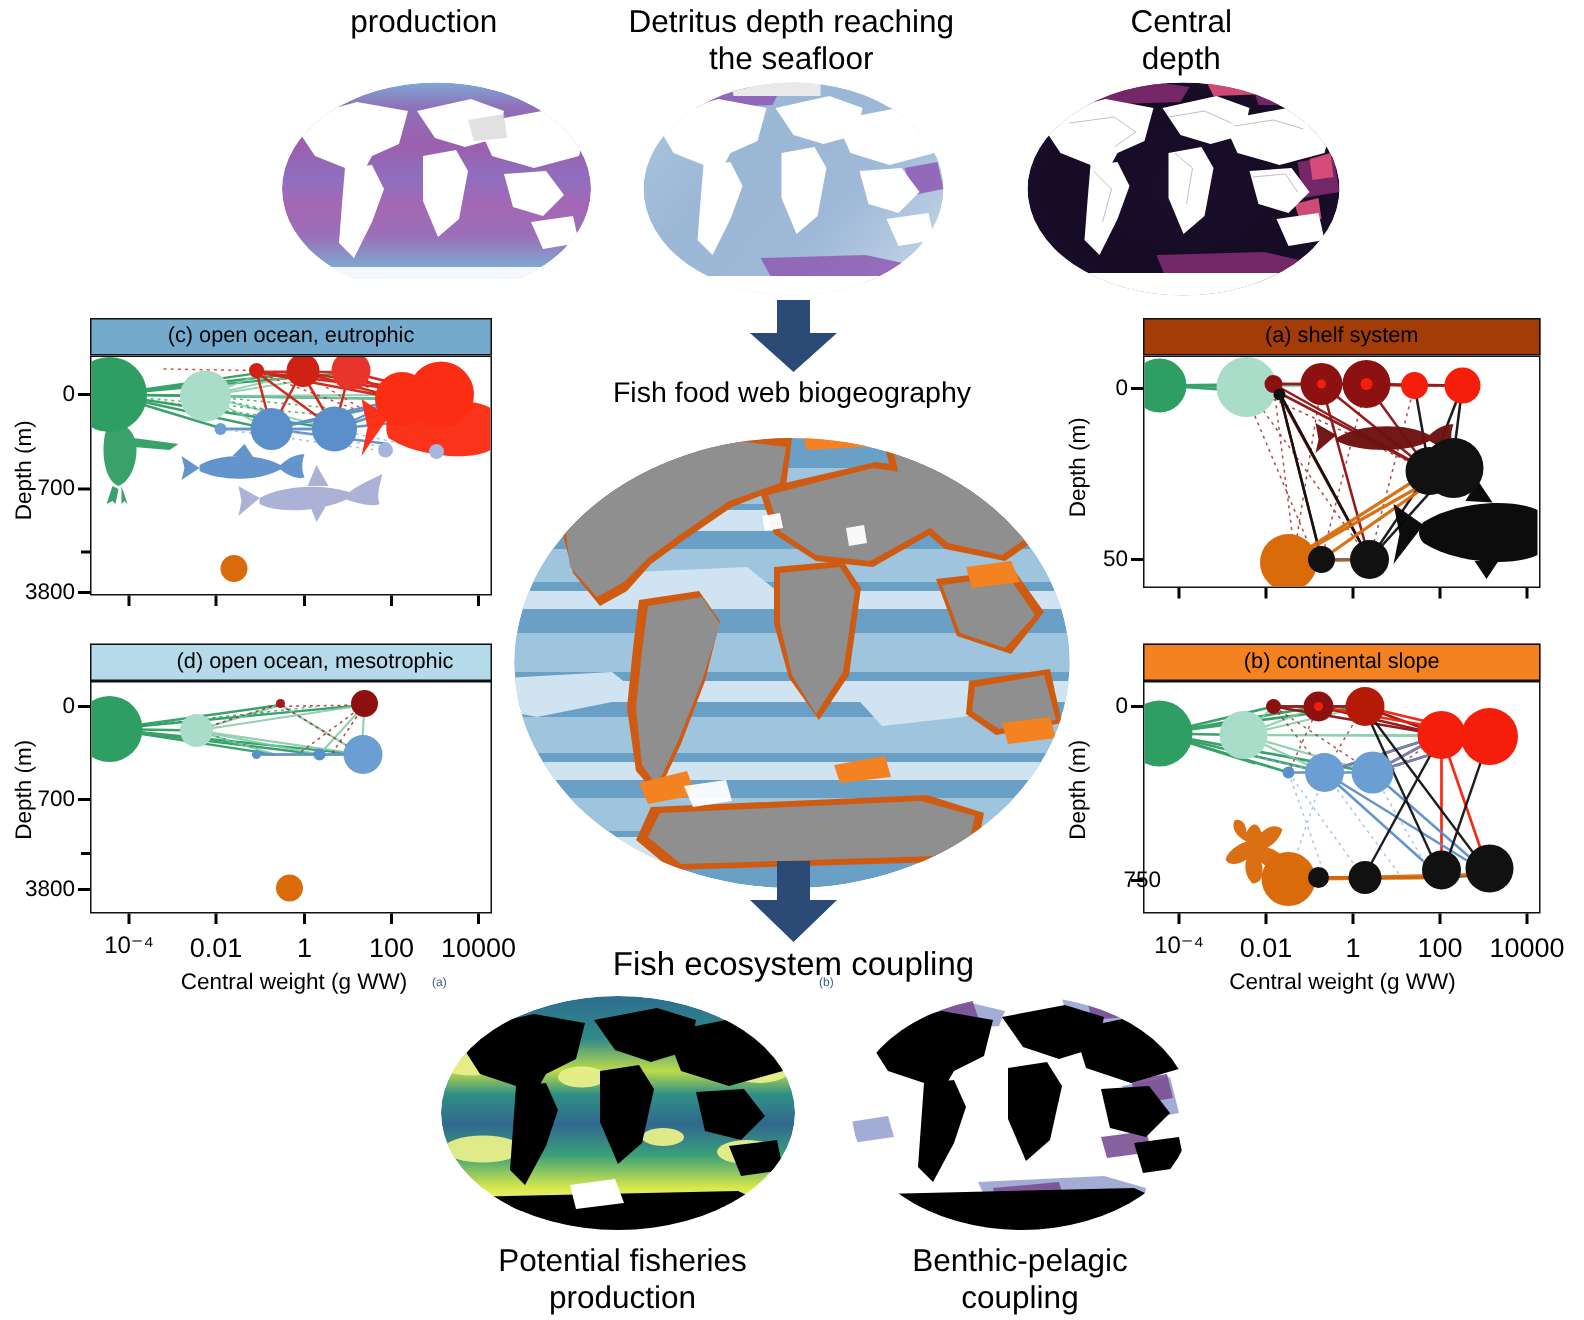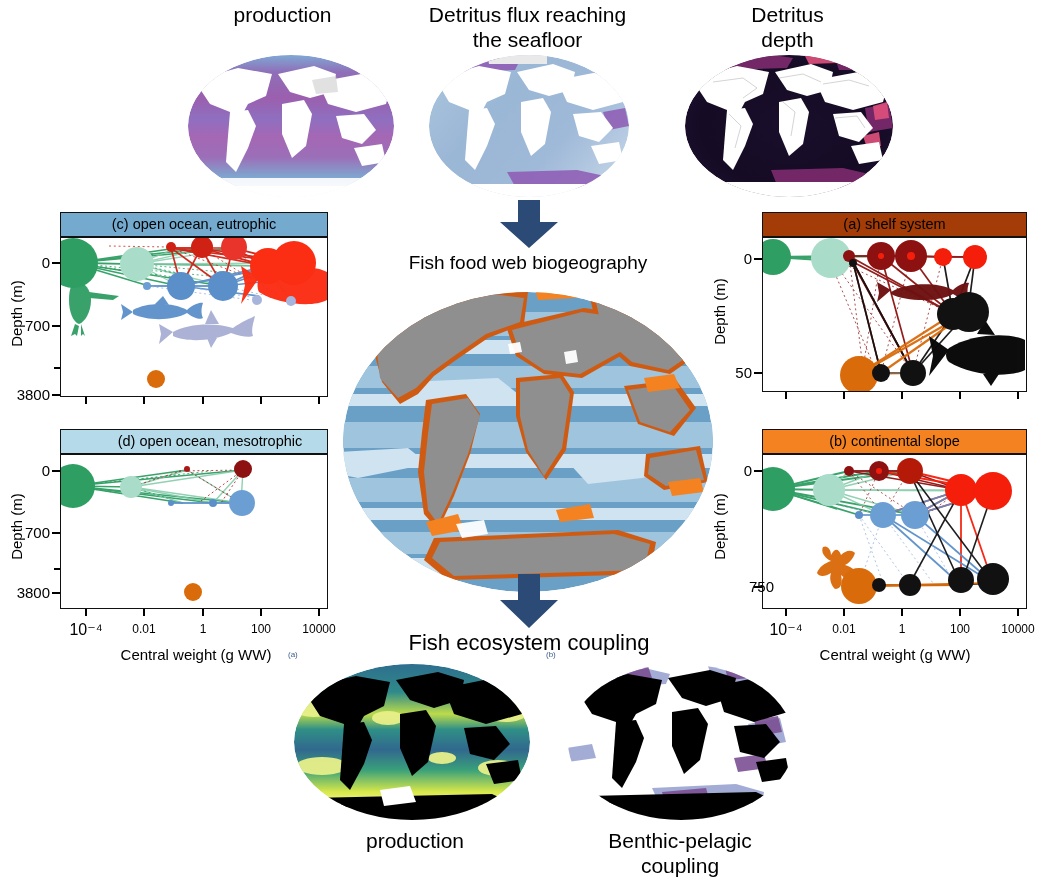--- a/index.html
+++ b/index.html
@@ -6,39 +6,39 @@
   body{width:1056px;height:880px;position:relative;overflow:hidden;
        font-family:"Liberation Sans","DejaVu Sans",sans-serif;color:#000;}
   .abs{position:absolute;}
   .ttl{font-size:21px;line-height:25px;text-align:center;color:#000;}
   .panel-box{position:absolute;border:1.6px solid #111;box-sizing:border-box;background:#fff;}
   .panel-head{position:absolute;box-sizing:border-box;border:1.6px solid #111;
       font-size:14.5px;line-height:1;display:flex;align-items:center;justify-content:center;color:#000;}
   .axis-label{position:absolute;font-size:15px;color:#000;}
   .ylab{transform-origin:50% 50%;transform:rotate(-90deg);white-space:nowrap;}
   .tick-txt{position:absolute;font-size:15px;color:#000;text-align:right;white-space:nowrap;}
-  .xtick-txt{position:absolute;font-size:12px;color:#000;text-align:center;white-space:nowrap;}
+  .xtick-txt{position:absolute;font-size:18px;color:#000;text-align:center;white-space:nowrap;}
   .tick-mark{position:absolute;background:#000;}
   svg{display:block;}
   .arrow{position:absolute;}
   .maplabel{position:absolute;text-align:center;font-size:21px;line-height:25px;}
   .tiny{position:absolute;font-size:8px;color:#3b5d8f;}
 </style>
 </head>
 <body>
 
 <div class="maplabel" style="left:175px;top:2px;width:215px;">
   <div>production</div>
 </div>
 <div class="maplabel" style="left:405px;top:2px;width:245px;">
-  <div>Detritus flux reaching</div>
+  <div>Detritus depth reaching</div>
   <div>the seafloor</div>
 </div>
 <div class="maplabel" style="left:690px;top:2px;width:195px;">
-  <div>Detritus</div>
+  <div>Central</div>
   <div>depth</div>
 </div>
 
 <svg class="abs" style="left:186px;top:52px;" width="210" height="148" viewBox="0 0 210 148">
   <defs>
     <clipPath id="clipZ">
         <ellipse cx="105" cy="74" rx="103" ry="71"></ellipse>
       </clipPath>
     <linearGradient id="zg" x1="0" y1="0" x2="0" y2="1">
       <stop offset="0%" stop-color="#7fa8d4"></stop>
@@ -301,20 +301,21 @@
       <path d="M150,24 L208,12 L228,24 L222,50 L188,60 L158,50 Z"></path>
       <path d="M168,64 L200,62 L214,80 L198,96 L174,90 Z"></path>
       <path d="M190,100 L220,96 L224,116 L196,120 Z"></path>
       <rect x="14" y="140" width="204" height="18"></rect>
       <path d="M22,134 L190,130 L212,140 L20,144 Z"></path>
     </g>
   </g>
 </svg>
 
 <div class="maplabel" style="left:300px;top:828px;width:230px;">
+  <div>Potential fisheries</div>
   <div>production</div>
 </div>
 <div class="maplabel" style="left:570px;top:828px;width:220px;">
   <div>Benthic-pelagic</div>
   <div>coupling</div>
 </div>
 
 <div class="panel-head" style="left:60px;top:212px;width:268px;height:25px;background:#74aace;">
   <span>(c) open ocean, eutrophic</span>
 </div>

